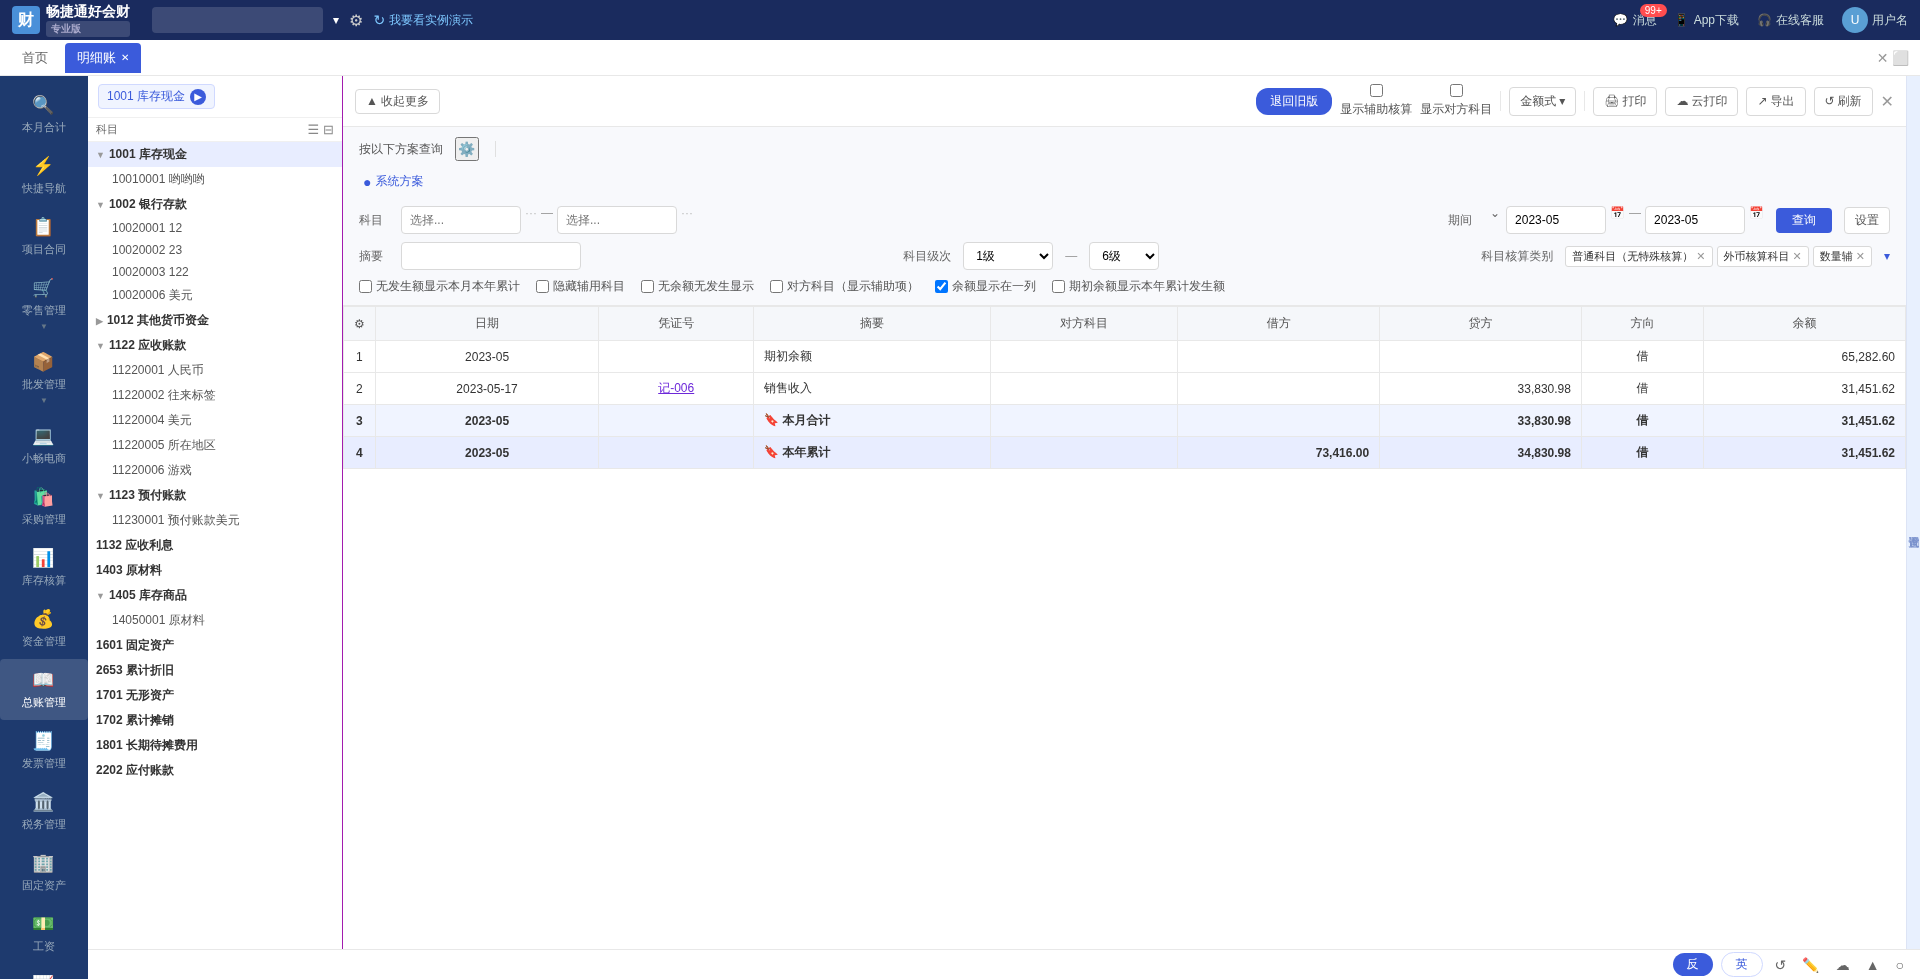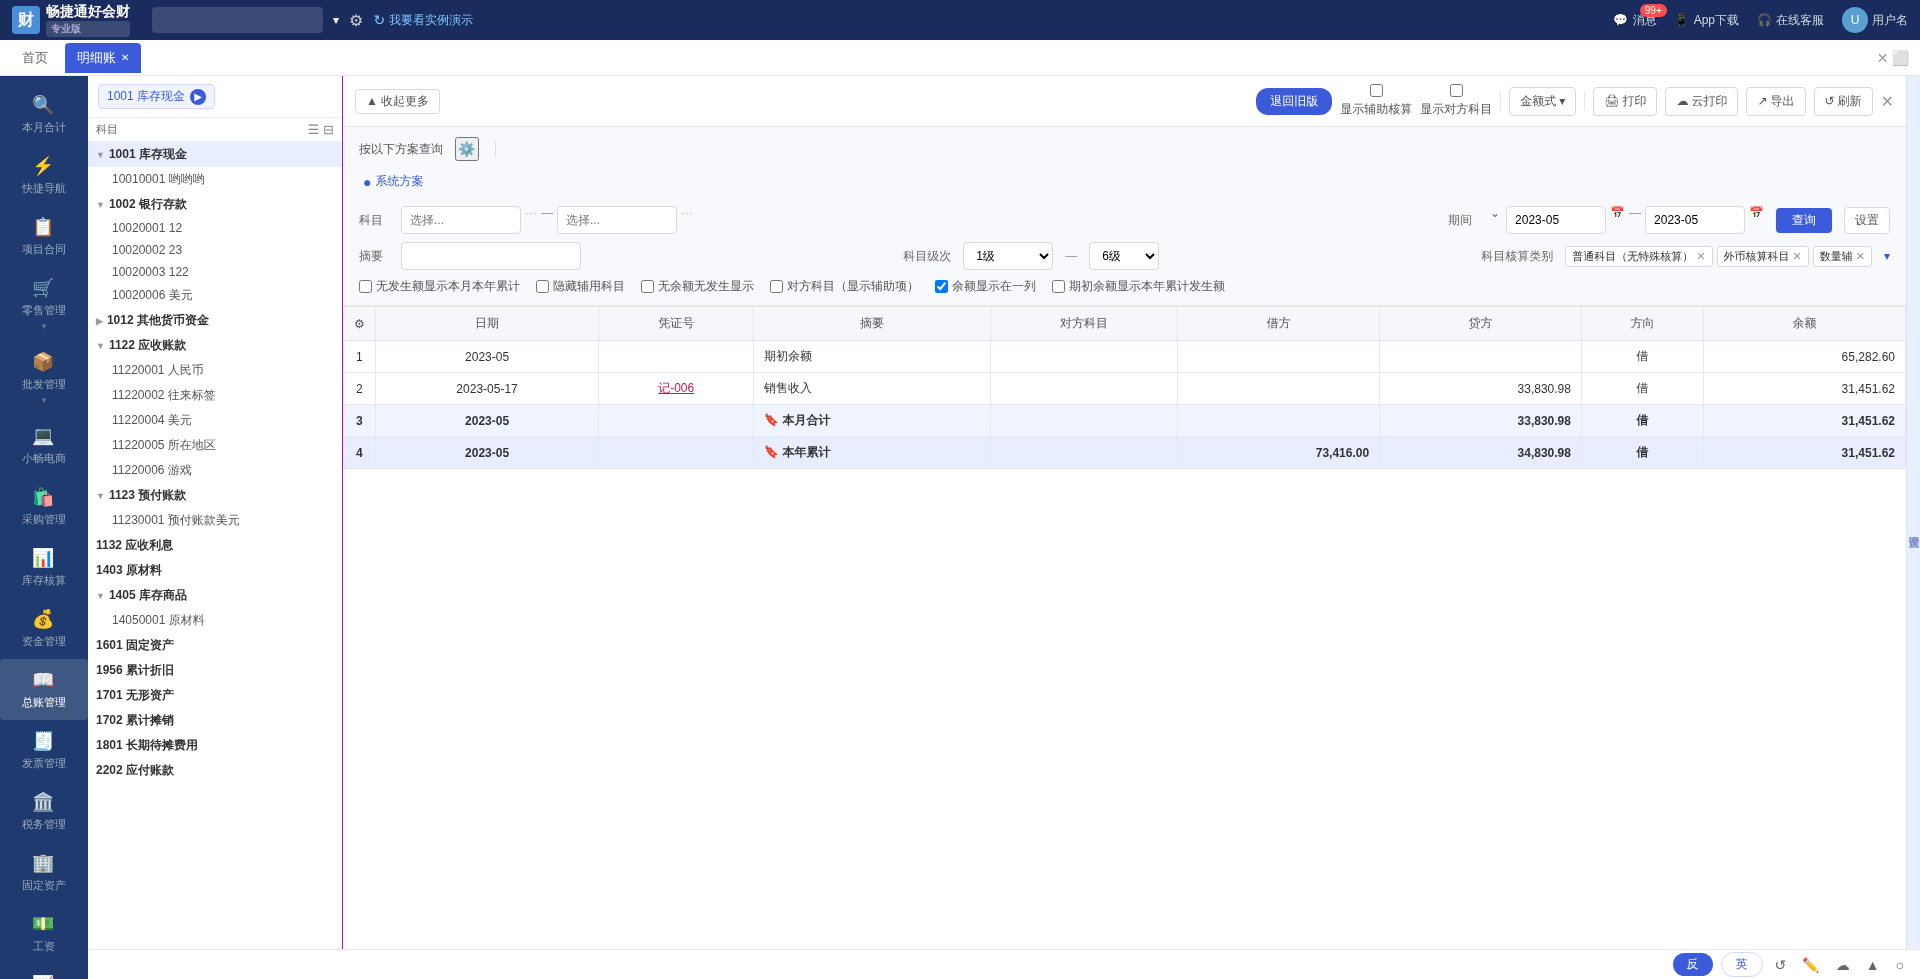--- a/index.html
+++ b/index.html
@@ -93,21 +93,21 @@
     .ledger-table { width: 100%; border-collapse: collapse; }
     .ledger-table th { background: #f5f7fa; border: 1px solid #e8e8e8; padding: 8px 10px; font-size: 12px; color: #555; font-weight: normal; text-align: center; position: sticky; top: 0; }
     .ledger-table td { border: 1px solid #e8e8e8; padding: 7px 10px; font-size: 12px; color: #333; }
     .ledger-table td.center { text-align: center; }
     .ledger-table td.right { text-align: right; }
     .ledger-table td.bold { font-weight: bold; }
     .row-summary { background: #f0f4ff; }
     .row-summary td { font-weight: bold; }
     .row-year-summary { background: #e8edff; }
     .row-year-summary td { font-weight: bold; }
-    .voucher-link { color: #be185d; cursor: pointer; text-decoration: underline; }
+    .voucher-link { color: #6d28d9; cursor: pointer; text-decoration: underline; }
 
     
     .side-collapse { width: 14px; background: #e8f0fe; display: flex; align-items: center; justify-content: center; cursor: pointer; border-left: 1px solid #dde4f5; writing-mode: vertical-rl; font-size: 11px; color: #7890cc; }
 
     
     .status-bar { position: fixed; bottom: 0; right: 0; left: 88px; height: 30px; background: #fff; border-top: 1px solid #e8e8e8; display: flex; align-items: center; justify-content: flex-end; padding: 0 12px; gap: 8px; z-index: 10; }
     .status-btn { background: #3b5bdb; color: #fff; border: none; border-radius: 14px; padding: 3px 14px; font-size: 12px; cursor: pointer; display: flex; align-items: center; gap: 4px; }
     .status-icon-btn { background: transparent; border: none; cursor: pointer; color: #666; font-size: 14px; padding: 2px 4px; }
   </style>
 </head>
@@ -312,21 +312,21 @@
           <span class="tri">▼</span>
           <span>1405 库存商品</span>
         </div>
         <div class="tree-item child">
           <span>14050001 原材料</span>
         </div>
         <div class="tree-item parent">
           <span>1601 固定资产</span>
         </div>
         <div class="tree-item parent">
-          <span>1956 累计折旧</span>
+          <span>2653 累计折旧</span>
         </div>
         <div class="tree-item parent">
           <span>1701 无形资产</span>
         </div>
         <div class="tree-item parent">
           <span>1702 累计摊销</span>
         </div>
         <div class="tree-item parent">
           <span>1801 长期待摊费用</span>
         </div>

